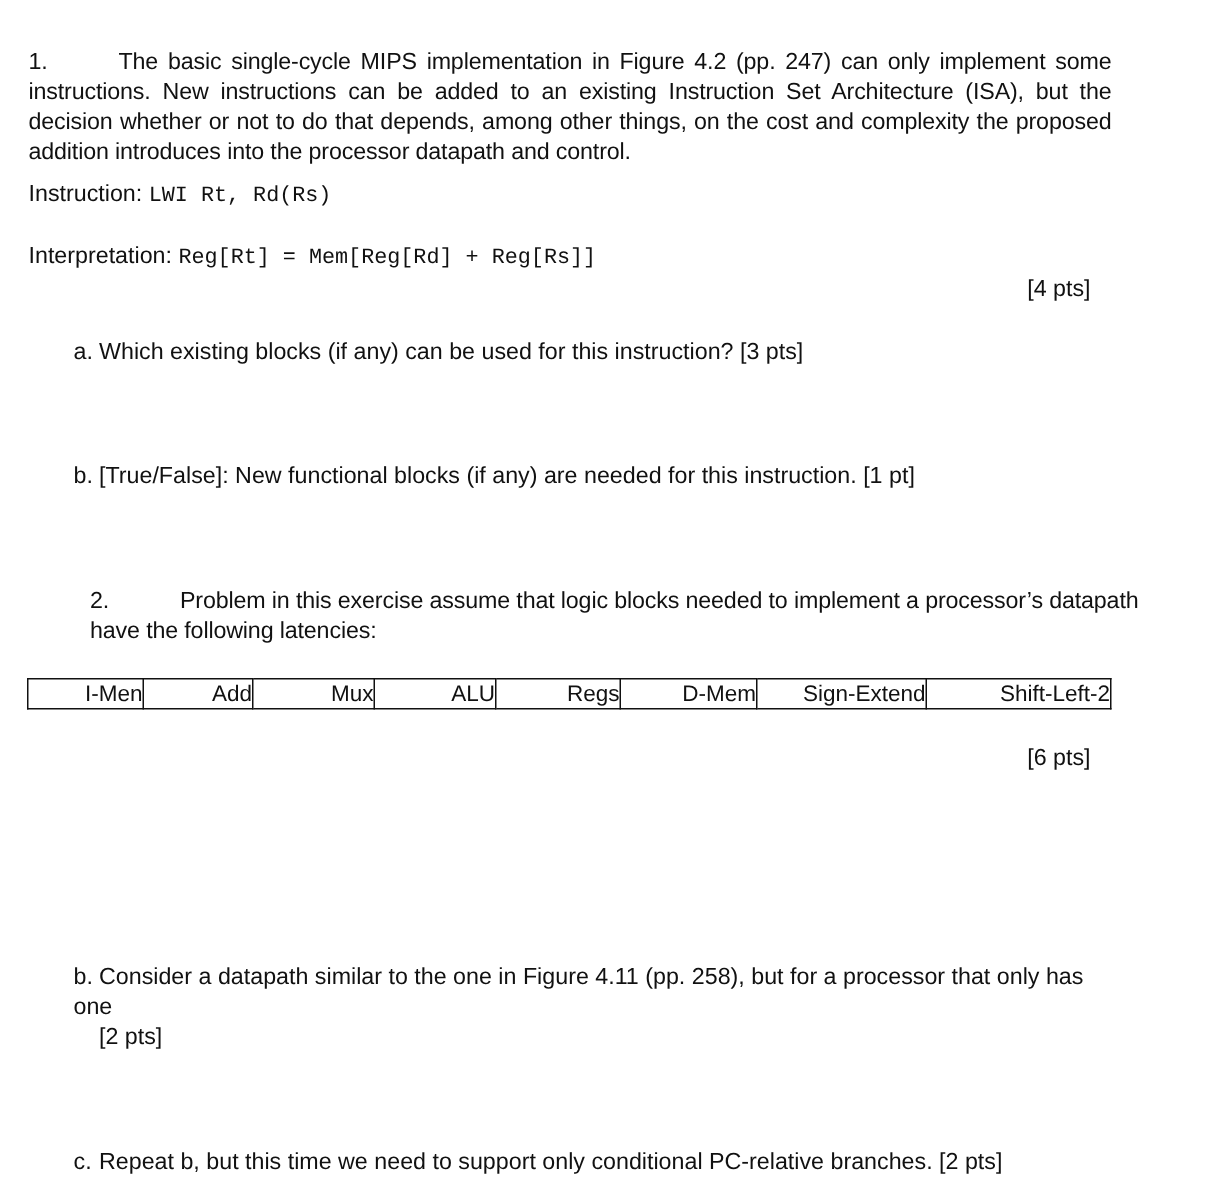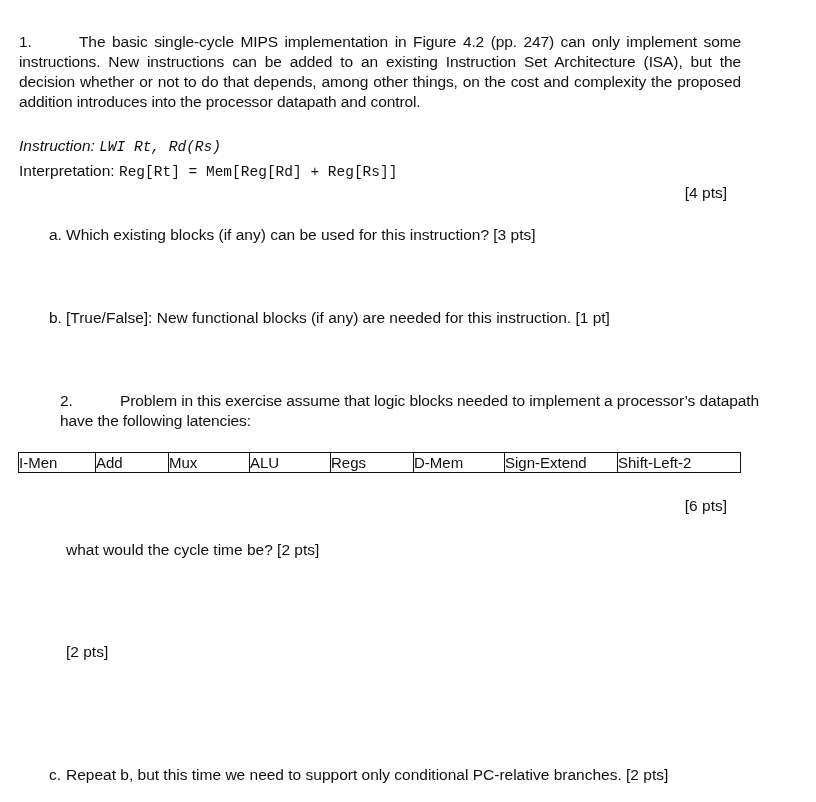--- a/index.html
+++ b/index.html
@@ -18,32 +18,32 @@
     .line { left: 19px; line-height: 20px; white-space: nowrap; }
     .pts { right: 89px; line-height: 20px; text-align: right; }
     .q { left: 49px; width: 700px; line-height: 20px; }
     .q .lbl { display: inline-block; width: 17px; }
     .q .cont { padding-left: 17px; }
     table.lat {
       position: absolute; left: 18px; top: 452px; width: 723px;
       border-collapse: collapse; font-size: 15px;
     }
     table.lat td {
-      border: 1px solid #111; text-align: left; height: 19px; padding: 0;
+      border: 1px solid #111; text-align: right; height: 19px; padding: 0;
       line-height: 18px;
     }
   </style>
 </head>
 <body>
 
 <div class="abs para" style="top:32px;">
   <span class="num">1.</span><span>The basic single-cycle MIPS implementation in Figure 4.2 (pp. 247) can only implement some instructions. New instructions can be added to an existing Instruction Set Architecture (ISA), but the decision whether or not to do that depends, among other things, on the cost and complexity the proposed addition introduces into the processor datapath and control.</span>
 </div>
 
-<div class="abs line" style="top:136px;font-style:italic;">
+<div class="abs line" style="top:120px;">
   <span>Instruction: </span><span class="mono">LWI Rt, Rd(Rs)</span>
 </div>
 <div class="abs line" style="top:161px;">
   <span>Interpretation: </span><span class="mono">Reg[Rt] = Mem[Reg[Rd] + Reg[Rs]]</span>
 </div>
 
 <div class="abs pts" style="top:183px;">[4 pts]</div>
 
 <div class="abs q" style="top:225px;">
   <span class="lbl">a.</span><span>Which existing blocks (if any) can be used for this instruction? [3 pts]</span>
@@ -67,22 +67,22 @@
     <td style="width:90px">D-Mem</td>
     <td style="width:112px">Sign-Extend</td>
     <td>Shift-Left-2</td>
   </tr>
 </tbody>
   </table>
 
 <div class="abs pts" style="top:496px;">[6 pts]</div>
 
 <div class="abs q" style="top:540px;">
-  <div class="cont">what would the cycle time be? [2 pts]</div>
 </div>
 
 <div class="abs q" style="top:642px;">
+  <div><span class="lbl">b.</span><span>Consider a datapath similar to the one in Figure 4.11 (pp. 258), but for a processor that only has one</span></div>
   <div class="cont">[2 pts]</div>
 </div>
 
 <div class="abs q" style="top:765px;">
   <span class="lbl">c.</span><span>Repeat b, but this time we need to support only conditional PC-relative branches. [2 pts]</span>
 </div>
 
 </body></html>

